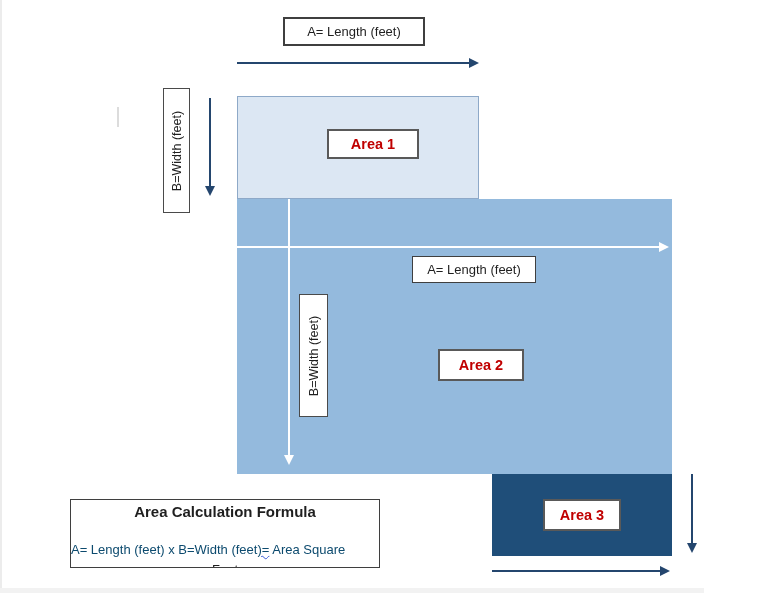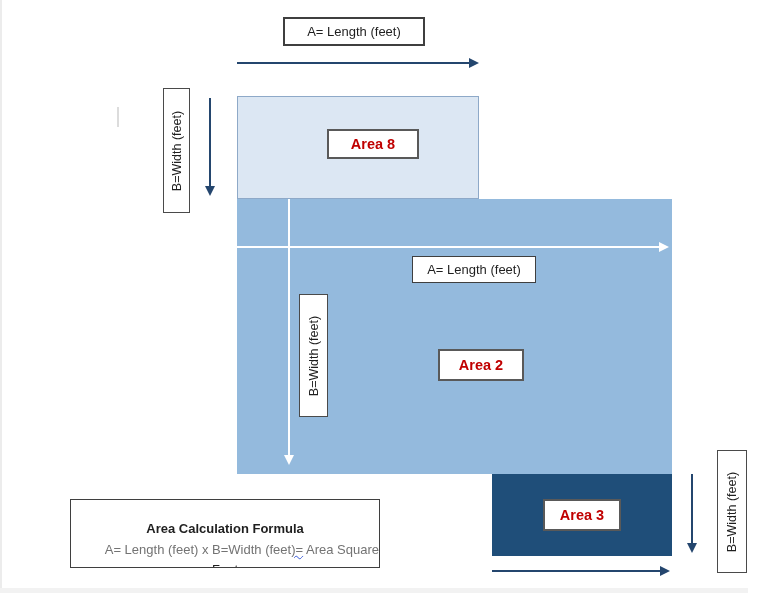--- a/index.html
+++ b/index.html
@@ -1,18 +1,18 @@
 <!DOCTYPE html>
 <html><head>
 <meta charset="utf-8">
 <style>
   html,body{margin:0;padding:0;background:#fff;}
   #canvas{
     position:relative;width:704px;height:593px;background:#ffffff;overflow:hidden;
-    font-family:"Liberation Sans", sans-serif;color:#262626;padding-left:44px;
+    font-family:"Liberation Sans", sans-serif;color:#262626;
   }
   
   .labelbox{
     position:absolute;background:#ffffff;border:2px solid #3f3f3f;
     display:flex;align-items:center;justify-content:center;
     font-size:13px;color:#1f1f1f;box-sizing:border-box;white-space:nowrap;
   }
   .labelbox.thin{border-width:1.5px;}
   .arealabel{
     position:absolute;background:#ffffff;border:2px solid #595959;
@@ -39,22 +39,22 @@
   .head-down-dark{position:absolute;width:0;height:0;border-left:5px solid transparent;border-right:5px solid transparent;border-top:10px solid #24466e;}
   .hline-white{position:absolute;height:1.5px;background:#ffffff;}
   .vline-white{position:absolute;width:1.5px;background:#ffffff;}
   .head-right-white{position:absolute;width:0;height:0;border-top:5px solid transparent;border-bottom:5px solid transparent;border-left:10px solid #ffffff;}
   .head-down-white{position:absolute;width:0;height:0;border-left:5px solid transparent;border-right:5px solid transparent;border-top:10px solid #ffffff;}
   
   .formulabox{
     position:absolute;background:#ffffff;border:1.5px solid #3f3f3f;
     box-sizing:border-box;overflow:hidden;
   }
-  .formula-title{position:absolute;left:0;right:0;top:21px;text-align:center;font-weight:bold;font-size:13px;color:#1f1f1f;}
-  .formula-line{position:absolute;left:0;right:0;top:42px;text-align:right;font-size:13px;color:#737373;white-space:nowrap;}
+  .formula-title{position:absolute;left:0;right:0;top:3px;text-align:center;font-weight:bold;font-size:15px;color:#1f1f1f;}
+  .formula-line{position:absolute;left:0;right:0;top:42px;text-align:left;font-size:13px;color:#0c4a6e;white-space:nowrap;}
   .formula-clipped{position:absolute;left:0;right:0;top:62px;text-align:center;font-size:13px;color:#1f1f1f;}
   .squiggle{text-decoration:underline;text-decoration-style:wavy;text-decoration-color:#3b5bd6;text-decoration-thickness:1px;}
   
   .edge-strip-left{position:absolute;left:0;top:0;width:2px;height:593px;background:#ececec;}
   .edge-strip-bottom{position:absolute;left:0;top:588px;width:768px;height:5px;background:#f2f2f2;}
   .faint-tick{position:absolute;left:117px;top:107px;width:2px;height:20px;background:#dcdcdc;}
   .blue-dot{position:absolute;left:369px;top:265px;width:3px;height:3px;border-radius:50%;background:#4472c4;}
 </style>
 </head>
 <body>
@@ -77,21 +77,21 @@
   <div class="vbox" style="left:163px;top:88px;width:27px;height:125px">
     <span class="vtext">B=Width (feet)</span>
   </div>
   <div>
     <div class="vline-dark" style="left:209px;top:98px;height:89px"></div>
     <div class="head-down-dark" style="left:205px;top:186px"></div>
   </div>
 
   <div class="area1rect" style="left:237px;top:96px;width:242px;height:103px"></div>
   <div class="arealabel" style="left:327px;top:129px;width:92px;height:30px">
-    <span>Area 8</span>
+    <span>Area 1</span>
   </div>
 
   <div class="area2rect" style="left:237px;top:199px;width:435px;height:275px"></div>
 
   <div>
     <div class="hline-white" style="left:237px;top:246px;width:423px"></div>
     <div class="head-right-white" style="left:659px;top:242px"></div>
   </div>
 
   <div>

